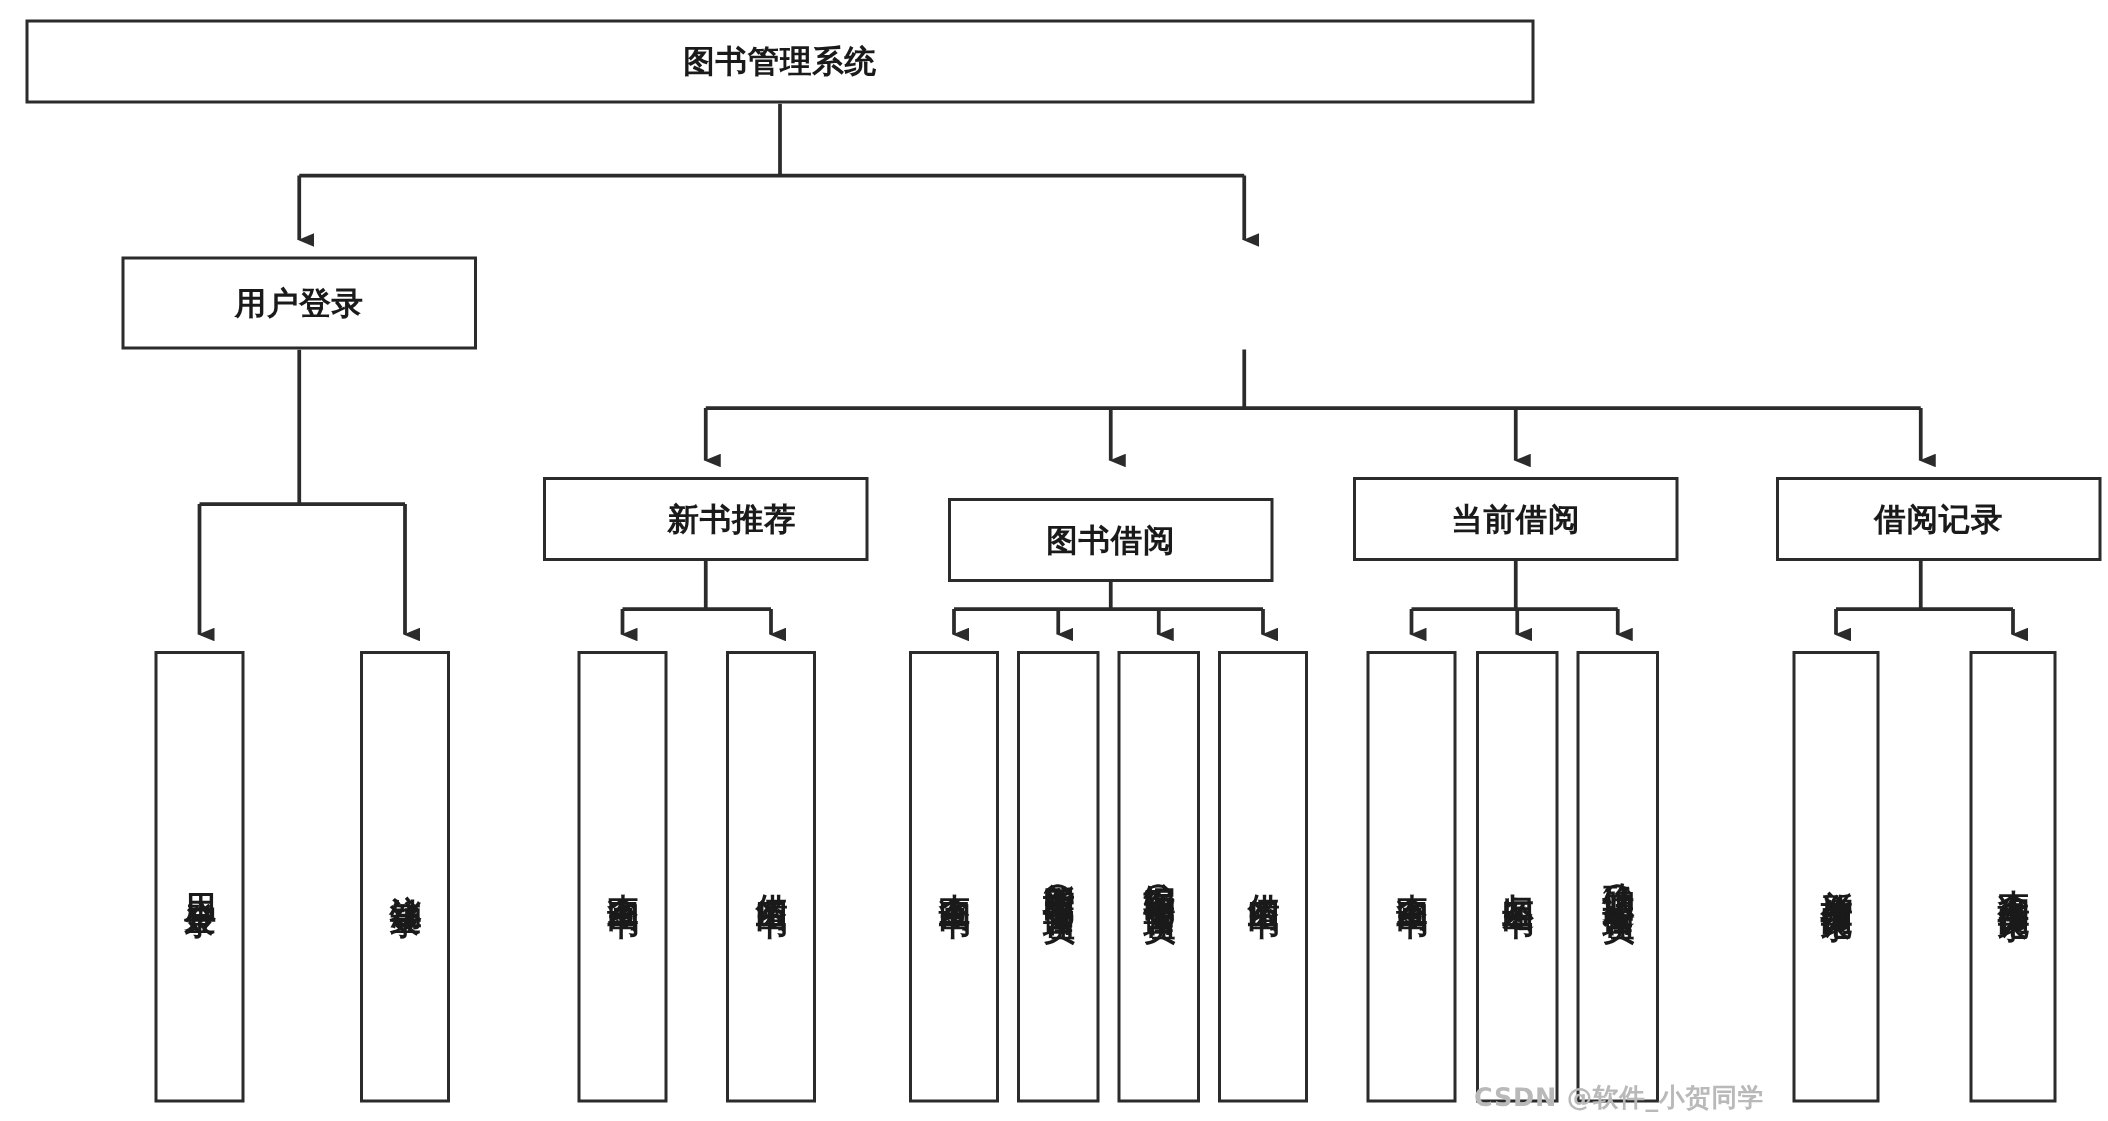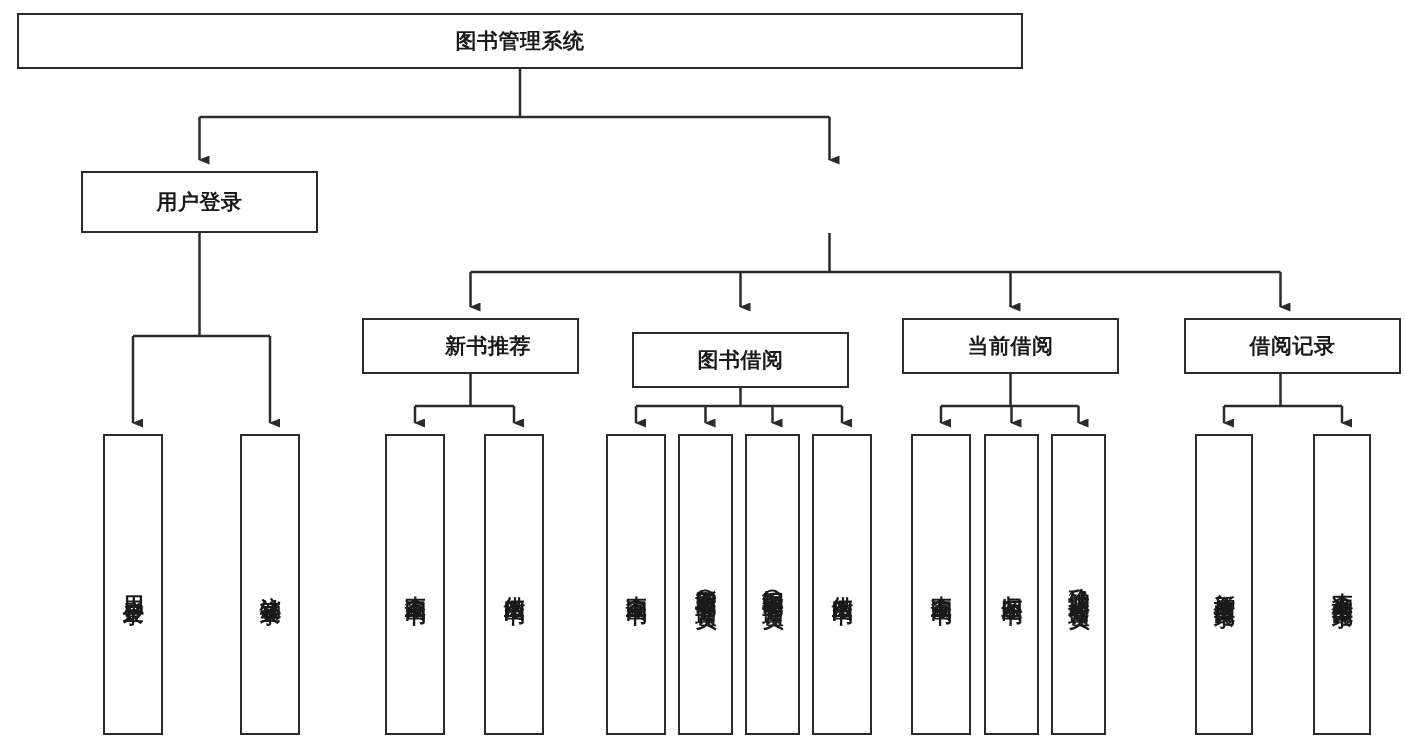--- a/index.html
+++ b/index.html
@@ -179,13 +179,14 @@
     <span class="label">确认归还（管理员）</span>
   </div>
 
   <div class="node vert" style="left: 1195px; top: 434px; width: 58px; height: 301px;">
     <span class="label">新增借阅记录</span>
   </div>
   <div class="node vert" style="left: 1313px; top: 434px; width: 58px; height: 301px;">
     <span class="label">查询借阅记录</span>
   </div>
 
+  <div id="watermark">CSDN @软件_小贺同学</div>
 </div>
 
 </body></html>

